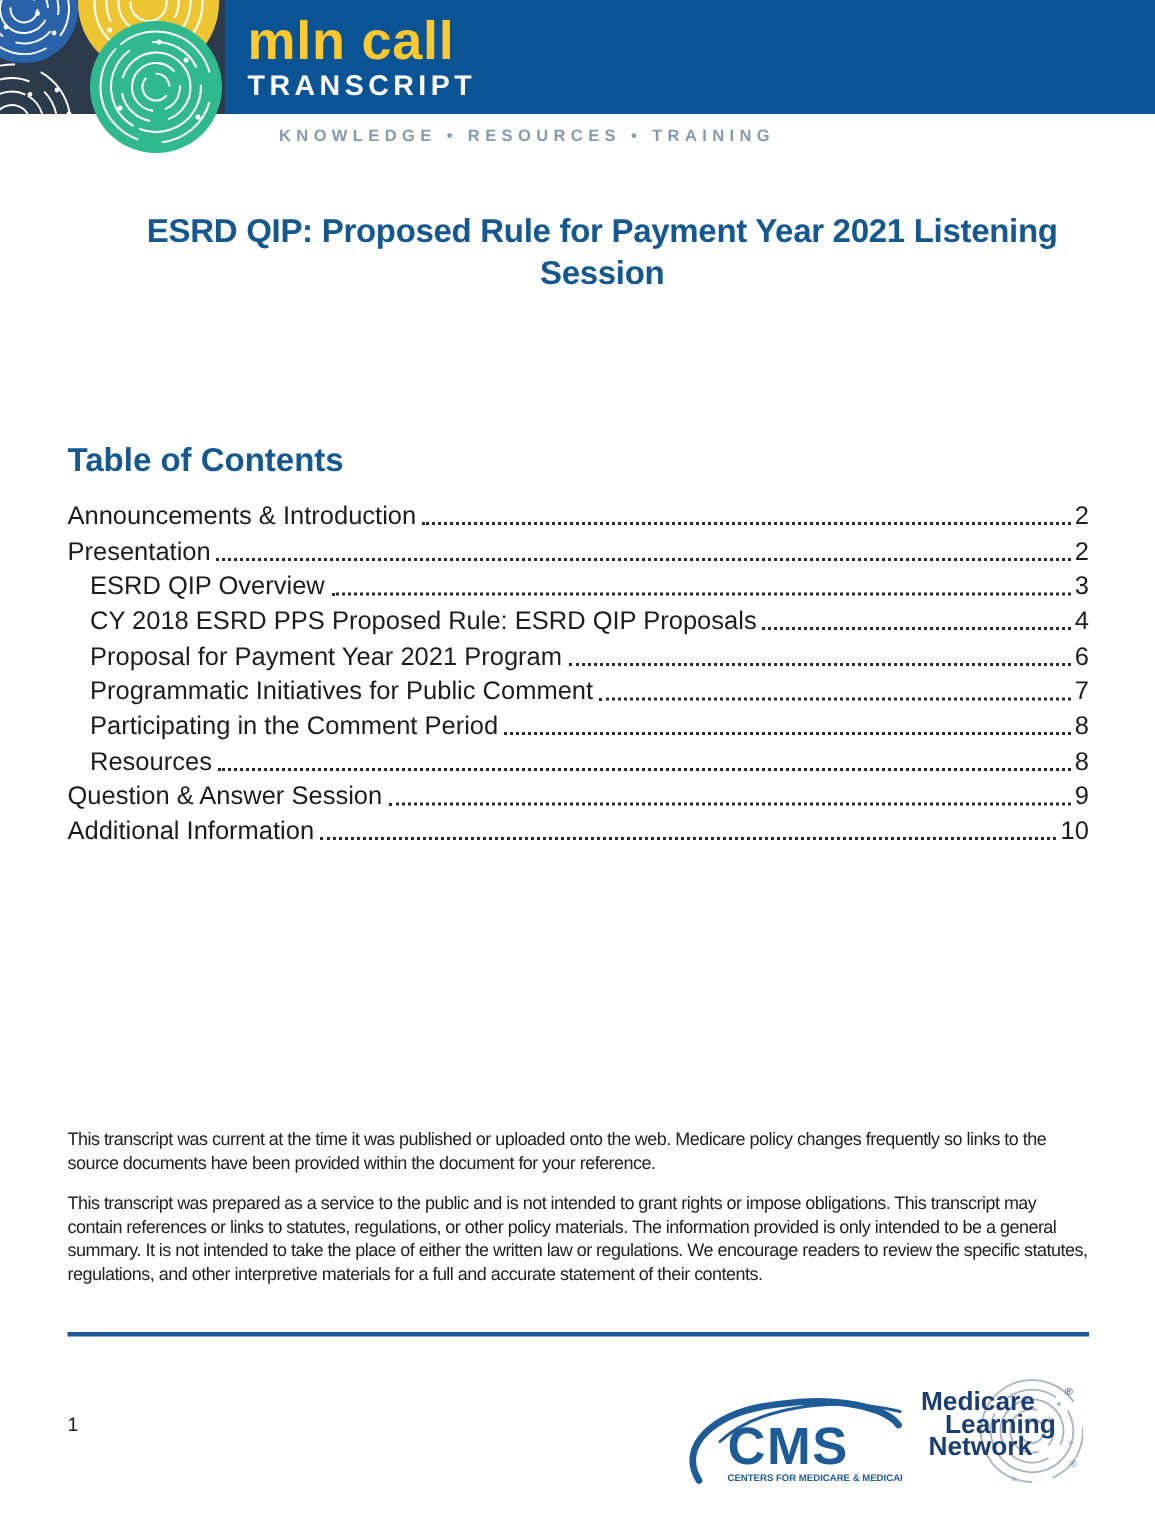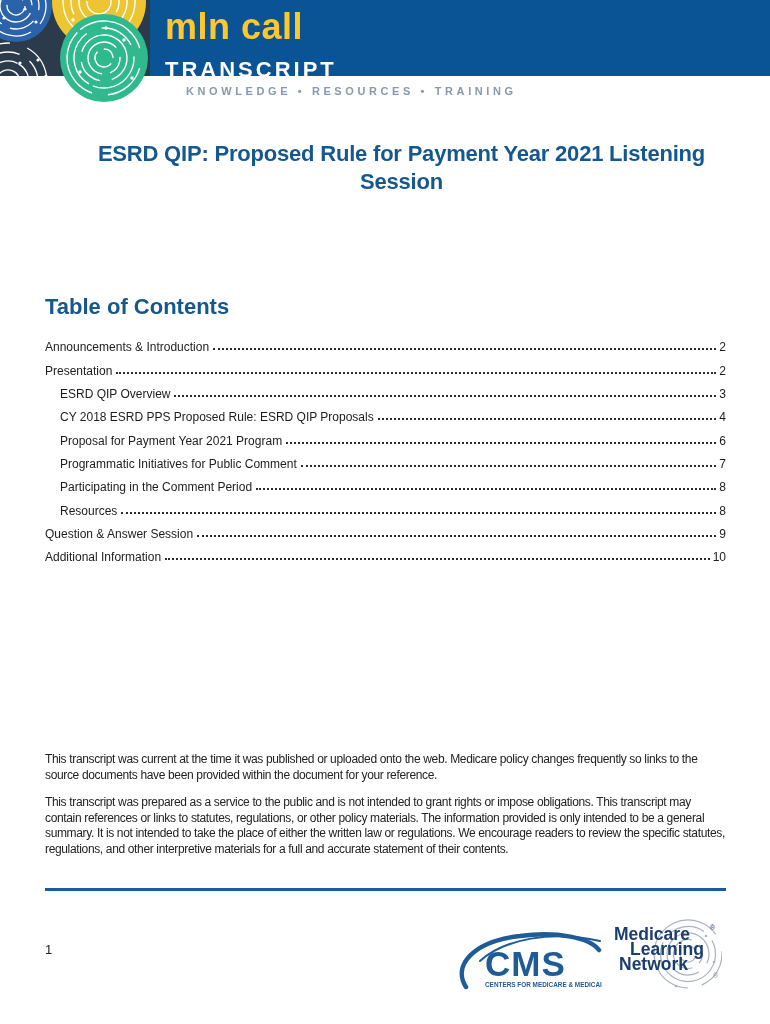--- a/index.html
+++ b/index.html
@@ -8,38 +8,38 @@
     font-family:"Liberation Sans", sans-serif;
     color:#1c1c1c;
   }
   .page { position:relative; width:770px; height:1024px; overflow:hidden; background:#fff; }
 
   
   .banner { position:absolute; top:0; left:0; width:770px; height:76px; background:#0a5394; }
   .logo-cluster { position:absolute; top:0; left:0; width:170px; height:105px; z-index:3; }
   .brand { position:absolute; left:165px; top:8px; z-index:2; }
   .brand-title { color:#fdc72f; font-size:36px; font-weight:bold; letter-spacing:0.5px; line-height:38px; }
-  .brand-sub { color:#ffffff; font-size:22px; font-weight:bold; letter-spacing:3px; margin-top:11px; }
+  .brand-sub { color:#ffffff; font-size:19px; font-weight:bold; letter-spacing:3px; margin-top:1px; }
   .tagline { position:absolute; left:166px; top:85px; font-size:11px; letter-spacing:3.6px; color:#8799ad; font-weight:bold;padding-left:20px; }
 
   
   .doc-title {
     position:absolute; top:124px; left:45px; width:681px; margin:16px;
     text-align:center; font-size:22px; font-weight:bold; letter-spacing:-0.2px;
     color:#14588f; line-height:28px;
   }
   .moderator {
     position:absolute; top:196px; left:45px; width:681px;
     text-align:center; font-size:15px; font-weight:bold; line-height:21px; color:#111;
   }
 
   
   .toc-heading { position:absolute; top:294px; left:45px; margin:0; font-size:22px; font-weight:bold; color:#14588f; }
   .toc { position:absolute; top:331px; left:45px; width:681px; }
-  .toc-row { display:flex; align-items:flex-end; height:23.35px; font-size:12px; color:#1c1c1c; cursor:pointer; }
+  .toc-row { display:flex; align-items:flex-end; height:23.35px; font-size:17px; color:#1c1c1c; cursor:pointer; }
   .toc-row.indent { padding-left:15px; }
   .toc-label { white-space:nowrap; padding-right:3px; }
   .toc-page  { white-space:nowrap; padding-left:2px; }
   .toc-dots  { flex:1; border-bottom:2px dotted #2b2b2b; margin:0 1px 4px 1px; }
 
   
   .disclaimer {
     position:absolute; top:752px; left:45px; width:681px;
     font-size:12px; letter-spacing:-0.35px; line-height:15.6px; color:#222;
   }

